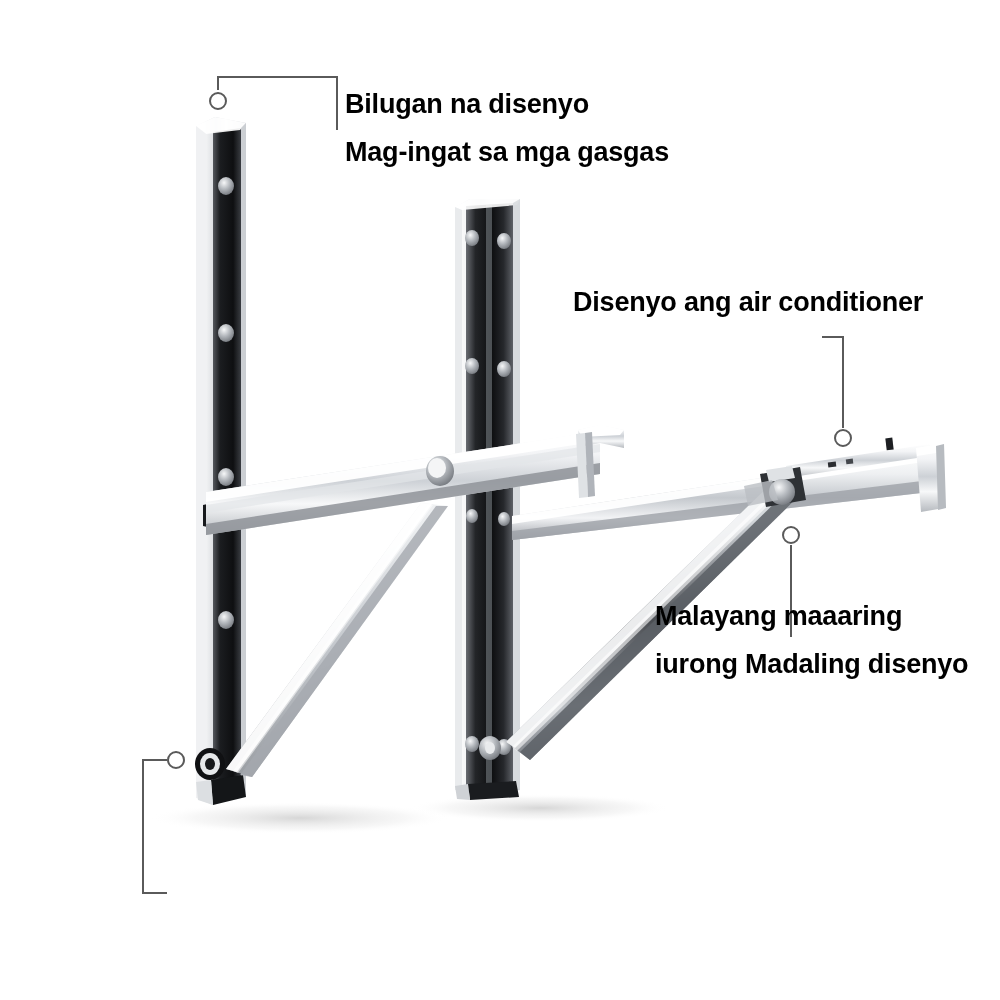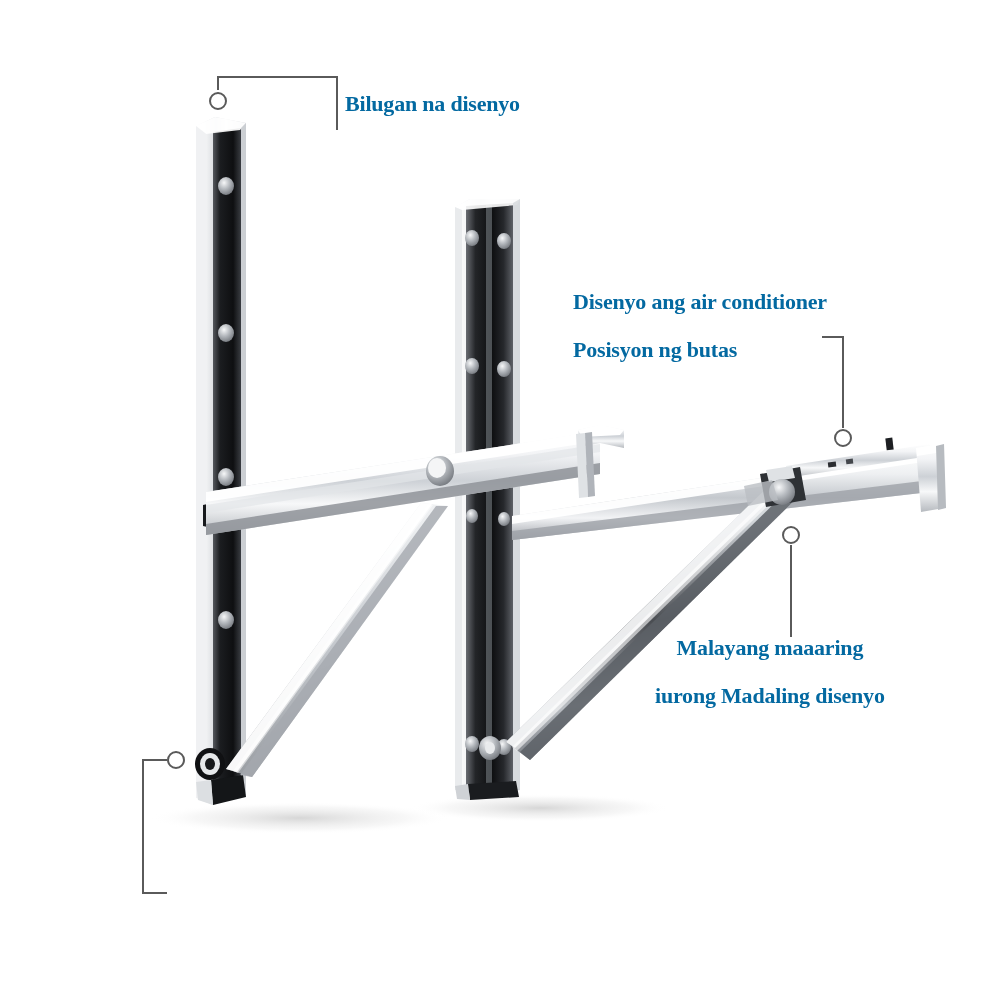--- a/index.html
+++ b/index.html
@@ -17,33 +17,33 @@
   }
   #art {
     position: absolute;
     left: 0;
     top: 0;
     width: 1000px;
     height: 1000px;
   }
   .callout {
     position: absolute;
-    color: #0369a1;
-    font-family: Liberation Serif, serif;
+    color: #000000;
+    font-family: Liberation Sans, sans-serif;
     font-weight: bold;
-    font-size: 22px;
+    font-size: 27px;
     line-height: 48px;
     letter-spacing: -0.2px;
     white-space: nowrap;
   }
   .callout .line2 { display: block; }
 
   #callout-top     { left: 345px; top: 80px; }
   #callout-hole    { left: 573px; top: 278px; }
-  #callout-slide   { left: 655px; top: 624px; text-align: center; }
+  #callout-slide   { left: 655px; top: 592px; }
   #callout-rivet   { left: 161px; top: 840px; }
 </style>
 </head>
 <body>
 
 <div id="stage">
 
   <svg id="art" viewBox="0 0 1000 1000" xmlns="http://www.w3.org/2000/svg">
     <defs>
       <linearGradient id="gChromeV" x1="0" y1="0" x2="1" y2="0">
@@ -235,25 +235,25 @@
       </g>
       <g>
         <path d="M167,760 L143,760 L143,893 L167,893"></path>
         <circle cx="176" cy="760" r="8" fill="#ffffff"></circle>
       </g>
     </g>
   </svg>
 
   <div class="callout" id="callout-top">
     <span>Bilugan na disenyo</span>
+    <span class="line2">Mag-ingat sa mga gasgas</span>
   </div>
 
   <div class="callout" id="callout-hole">
     <span>Disenyo ang air conditioner</span>
-    <span class="line2">Posisyon ng butas</span>
   </div>
 
   <div class="callout" id="callout-slide">
     <span>Malayang maaaring</span>
     <span class="line2">iurong Madaling disenyo</span>
   </div>
 
 
 </div>
 

